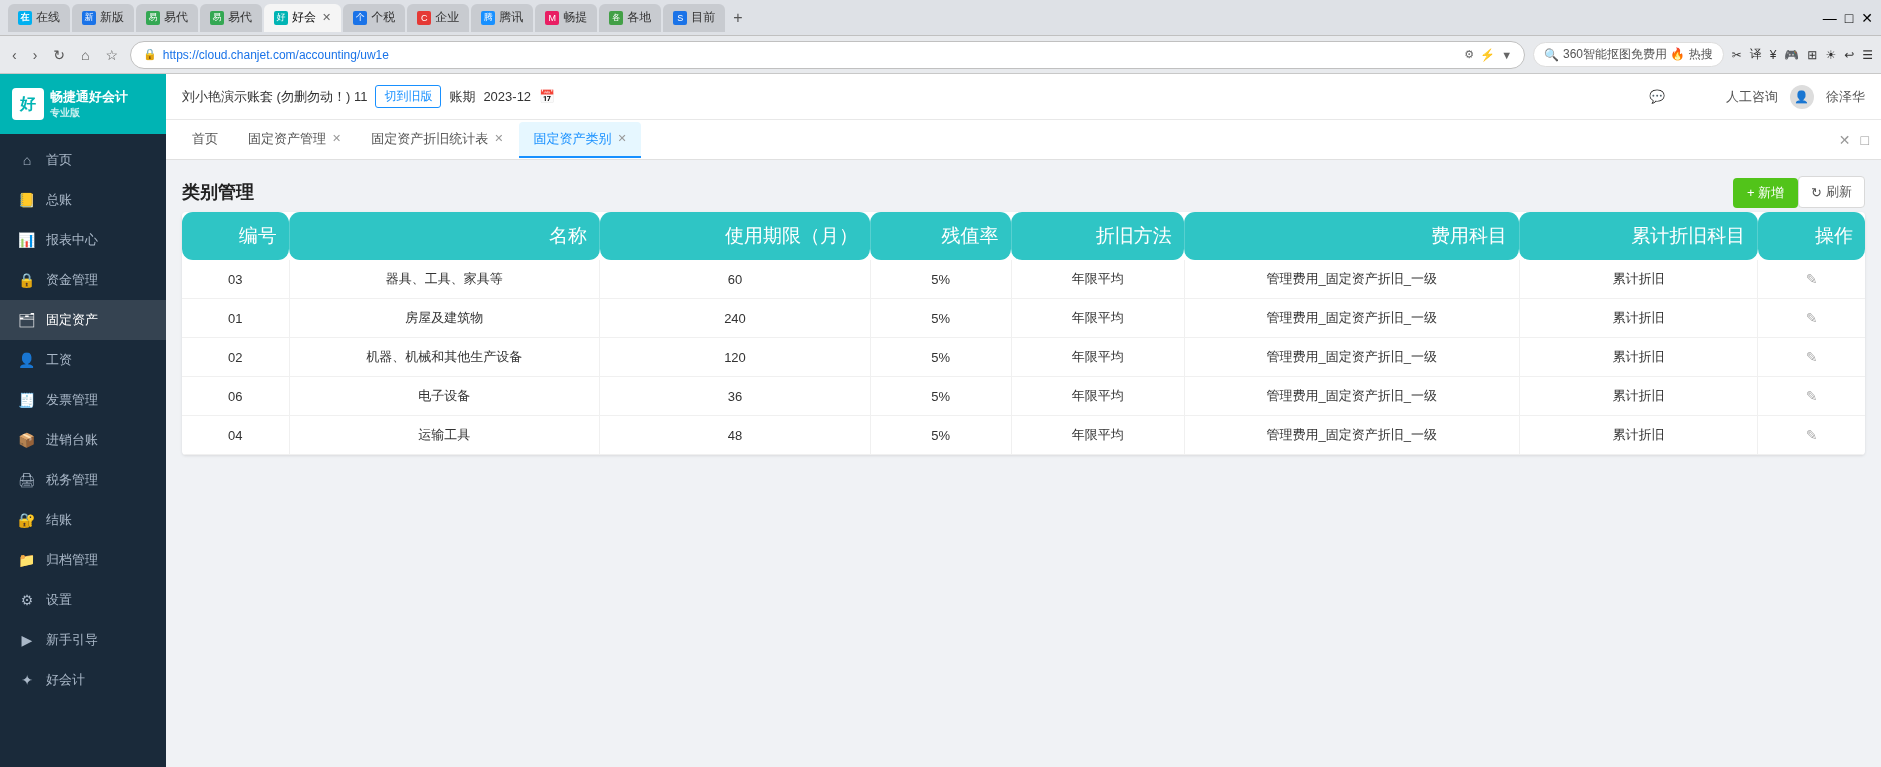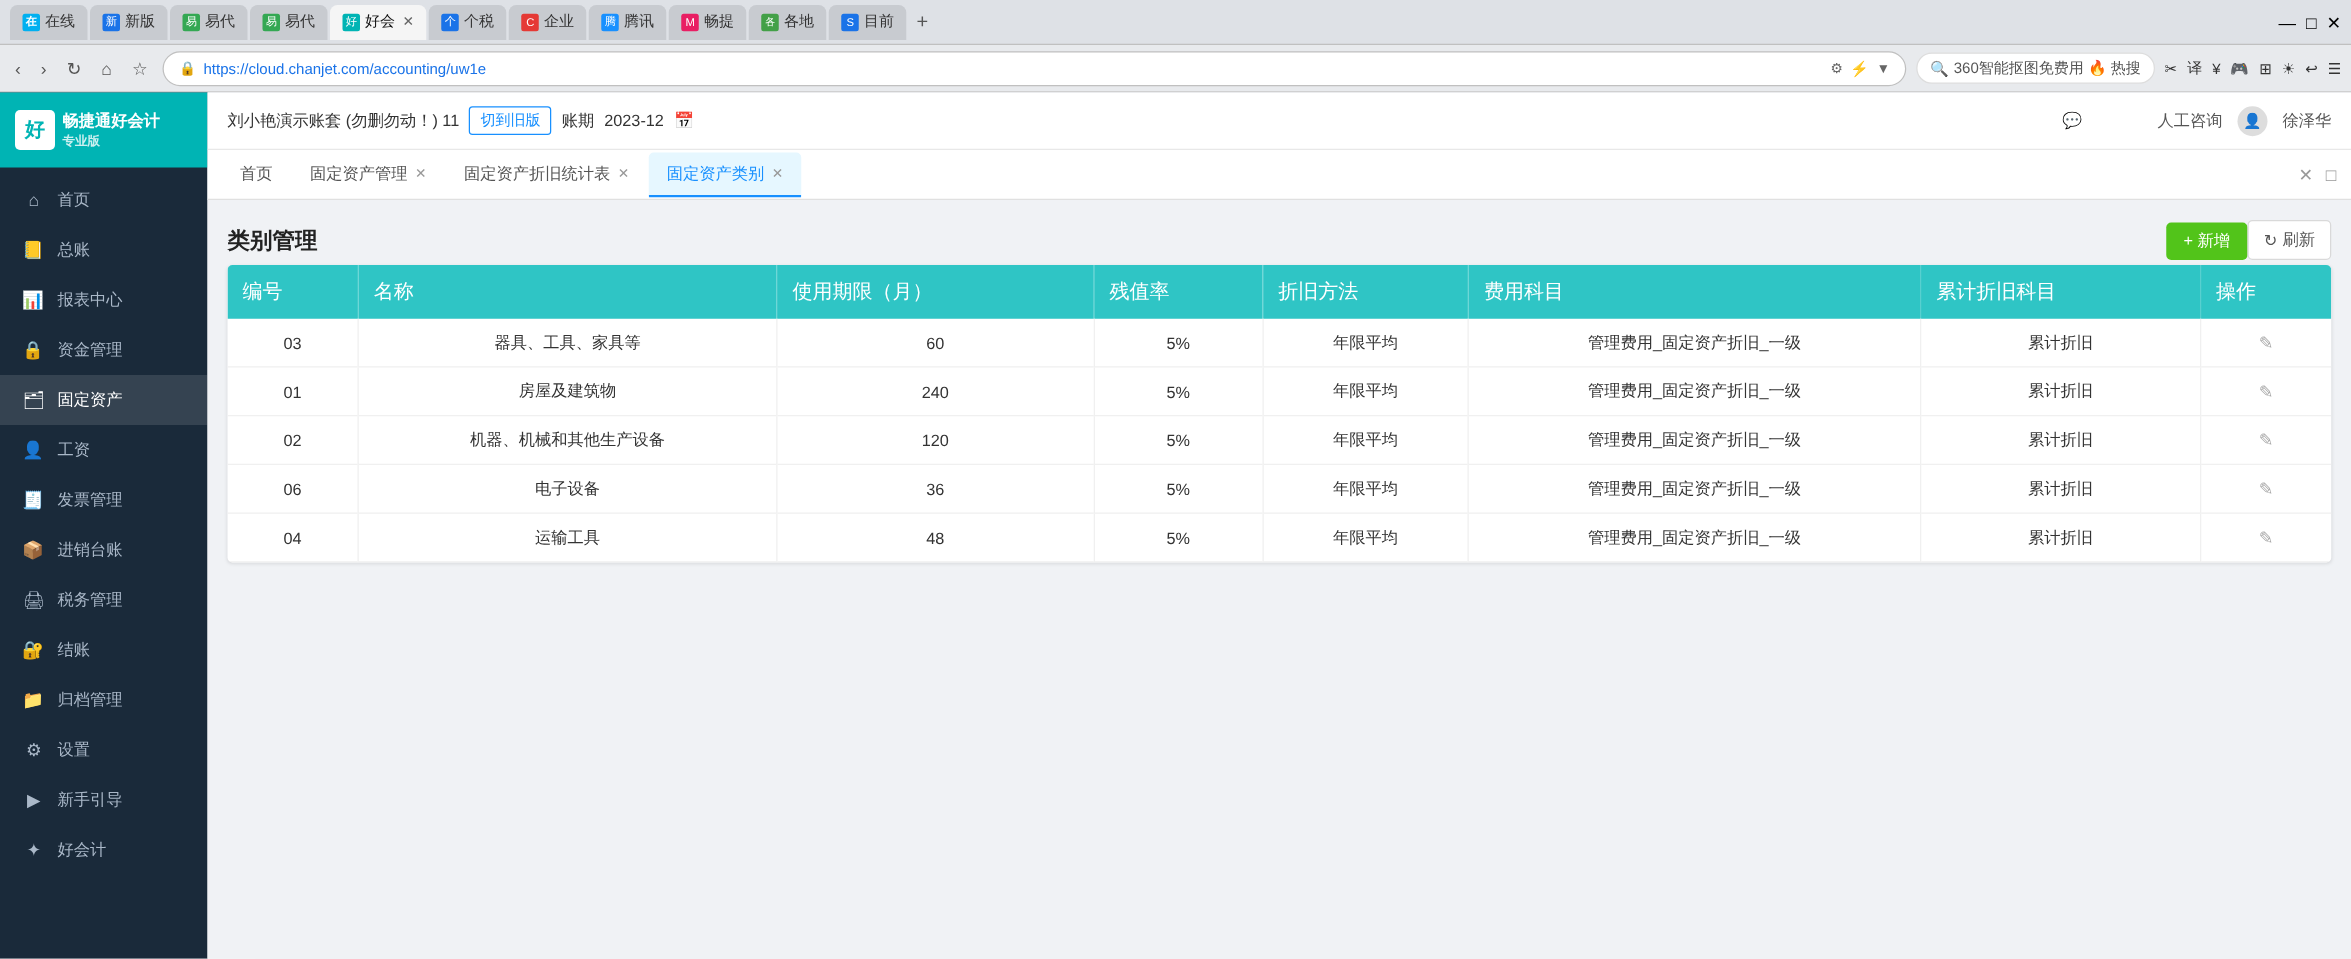--- a/index.html
+++ b/index.html
@@ -282,25 +282,26 @@
       border-radius: 4px;
       overflow: hidden;
       box-shadow: 0 1px 3px rgba(0,0,0,0.1);
     }
     .data-table thead tr {
       background: #2fc5c5;
       color: #fff;
     }
     .data-table thead th {
       padding: 11px 12px;
-      text-align: left;
-      font-size: 16px;
+      text-align: right;
+      font-size: 19px;
       font-weight: normal;
       white-space: nowrap;
       border-right: 1px solid rgba(255,255,255,0.2);
+      border-radius: 11px;
     }
     .data-table thead th:last-child { border-right: none; font-family: Liberation Serif, serif; }
     .data-table tbody tr {
       border-bottom: 1px solid #f0f0f0;
     }
     .data-table tbody td {
       padding: 10px 12px;
       font-size: 13px;
       color: #333;
       text-align: center;

